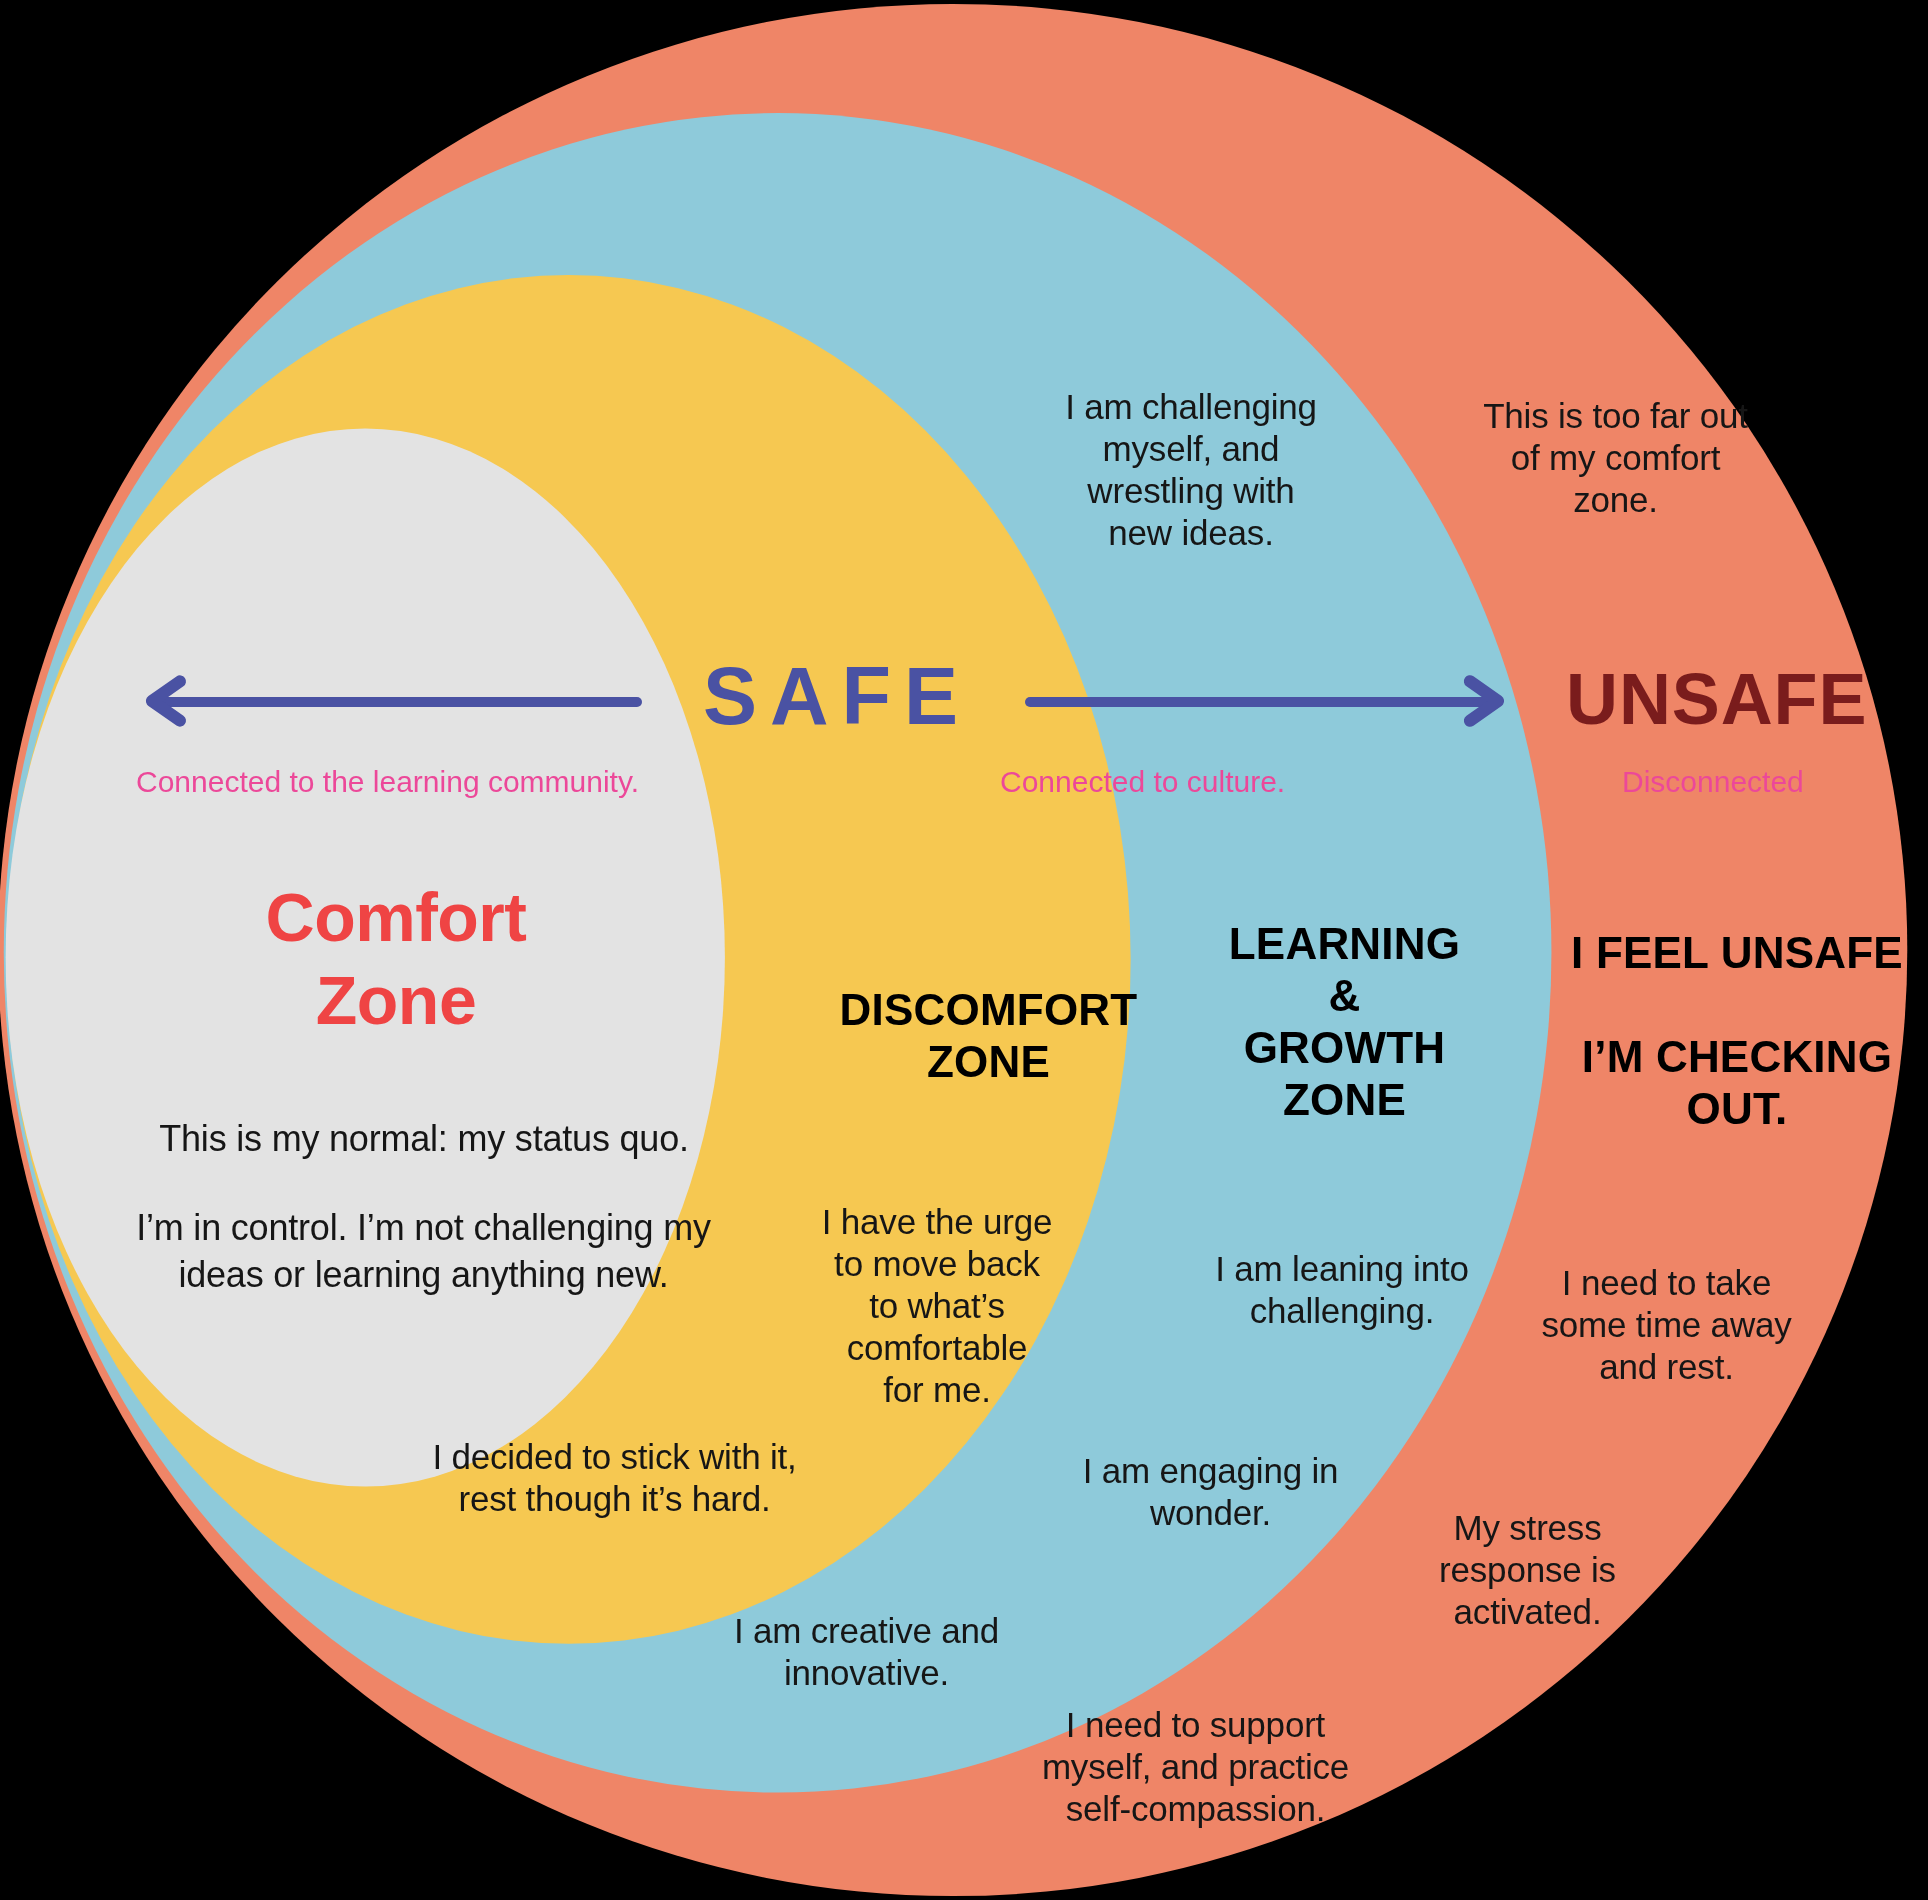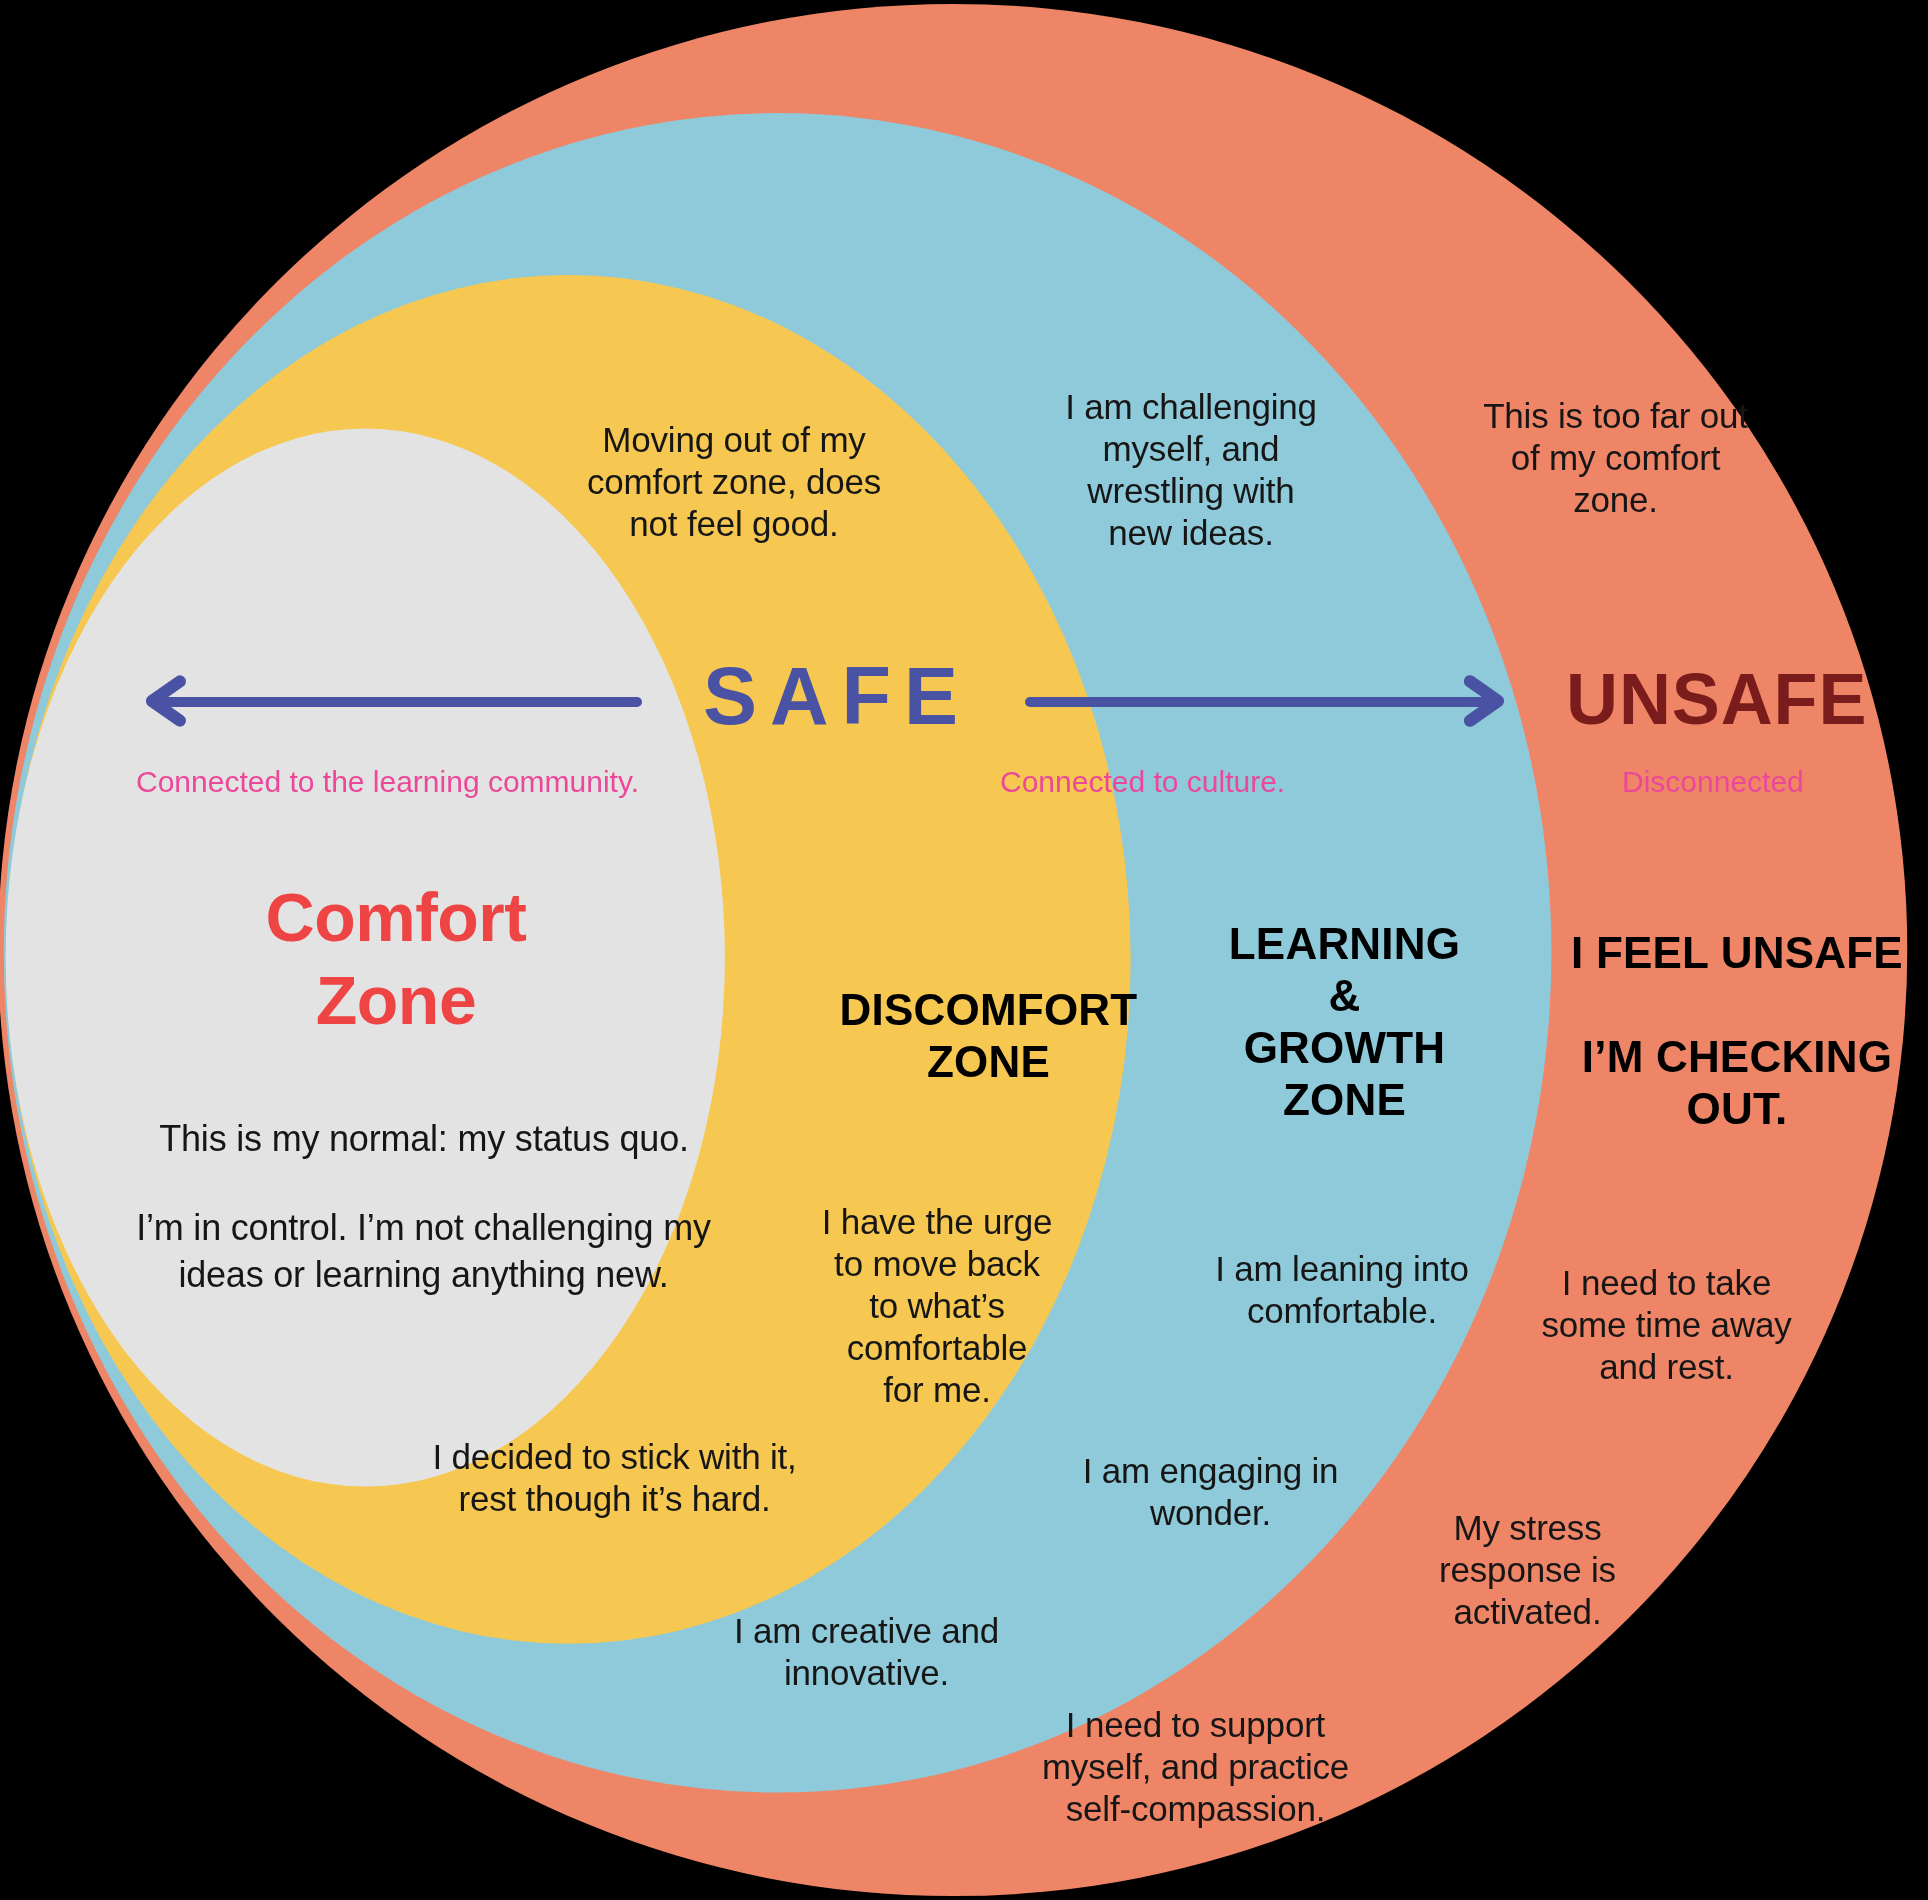--- a/index.html
+++ b/index.html
@@ -123,41 +123,38 @@
   <div class="connect-note" style="left:1622px; top:765px;">Disconnected</div>
 
   <div class="txt big-title" style="left:151px; top:876px; width:490px;">Comfort
 Zone</div>
   <div class="txt sub-note" style="left:104px; top:1100px; width:640px;margin-top:16px;">This is my normal: my status quo.</div>
   <div class="txt sub-note" style="left:94px; top:1205px; width:659px;">I’m in control. I’m not challenging my
 ideas or learning anything new.</div>
 
   <div class="txt zone-title" style="left:833px; top:984px; width:311px; font-size:44px;">DISCOMFORT
 ZONE</div>
-  <div class="txt quote" style="left:574px; top:419px; width:320px;">Moving out of my
-comfort zone, does
-not feel good.</div>
   <div class="txt quote" style="left:805px; top:1201px; width:264px;">I have the urge
 to move back
 to what’s
 comfortable
 for me.</div>
   <div class="txt quote" style="left:358px; top:1436px; width:513px;">I decided to stick with it,
 rest though it’s hard.</div>
 
   <div class="txt zone-title" style="left:1215px; top:918px; width:259px; font-size:44px;">LEARNING
 &amp;
 GROWTH
 ZONE</div>
   <div class="txt quote" style="left:1050px; top:386px; width:282px;">I am challenging
 myself, and
 wrestling with
 new ideas.</div>
   <div class="txt quote" style="left:1196px; top:1248px; width:292px;">I am leaning into
-comfortable.</div>
+challenging.</div>
   <div class="txt quote" style="left:1055px; top:1450px; width:311px;">I am engaging in
 wonder.</div>
   <div class="txt quote" style="left:716px; top:1610px; width:301px;">I am creative and
 innovative.</div>
 
   <div class="txt zone-title" style="left:1563px; top:927px; width:348px; font-size:44px;">I FEEL UNSAFE</div>
   <div class="txt zone-title" style="left:1558px; top:1031px; width:358px; font-size:44px;">I’M CHECKING
 OUT.</div>
   <div class="txt quote" style="left:1460px; top:395px; width:311px;">This is too far out
 of my comfort

